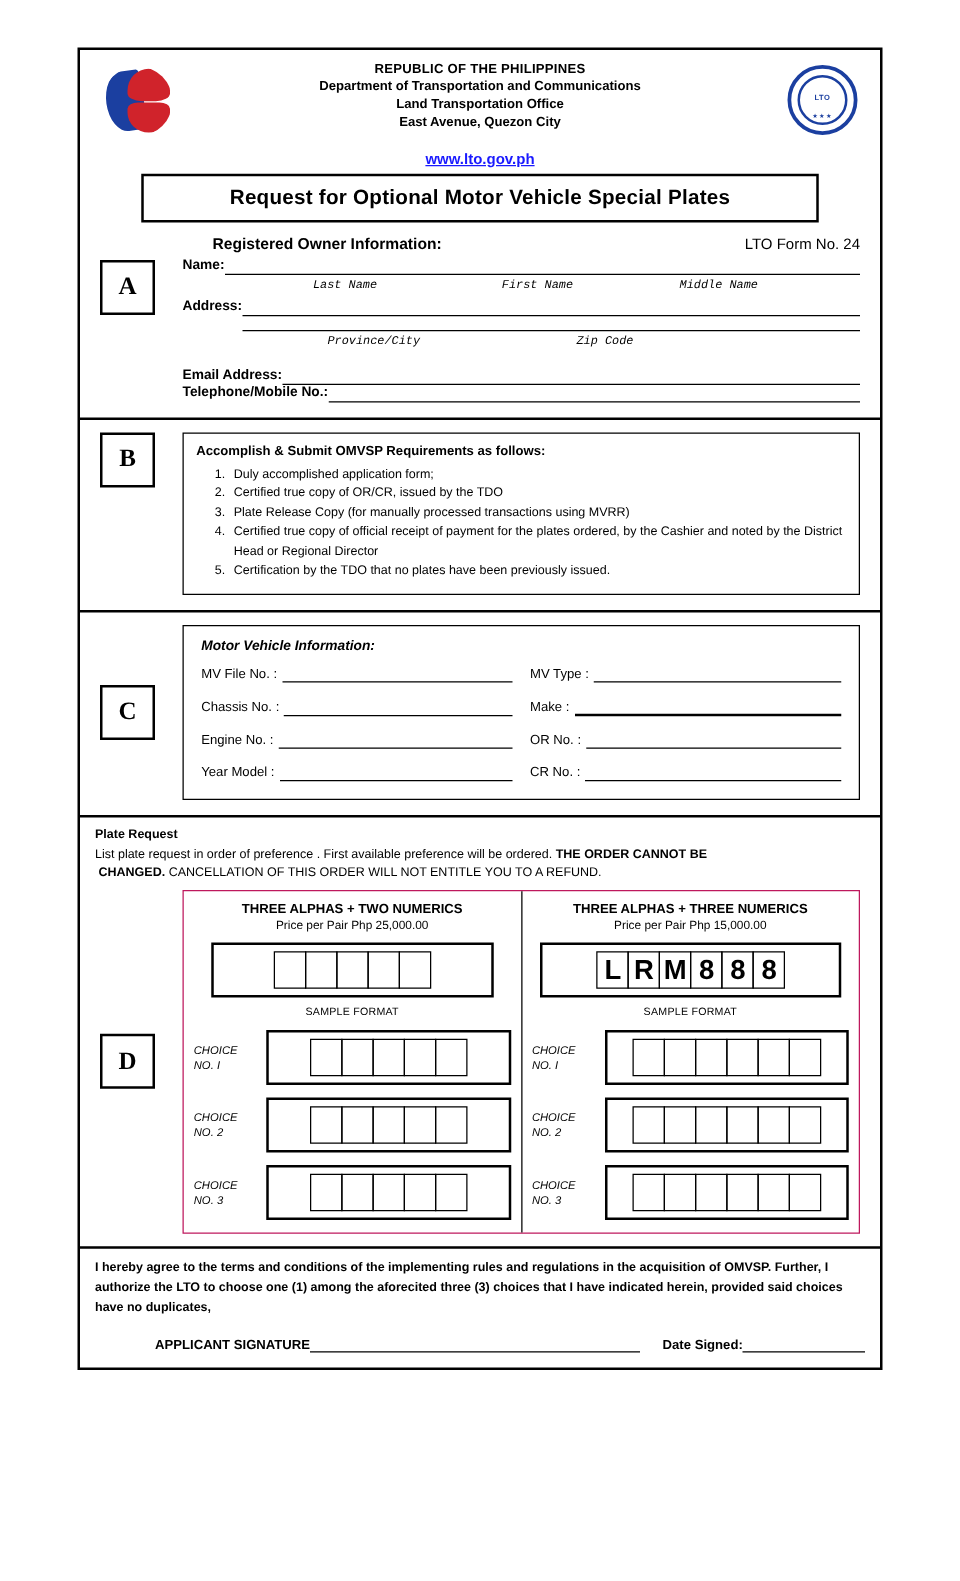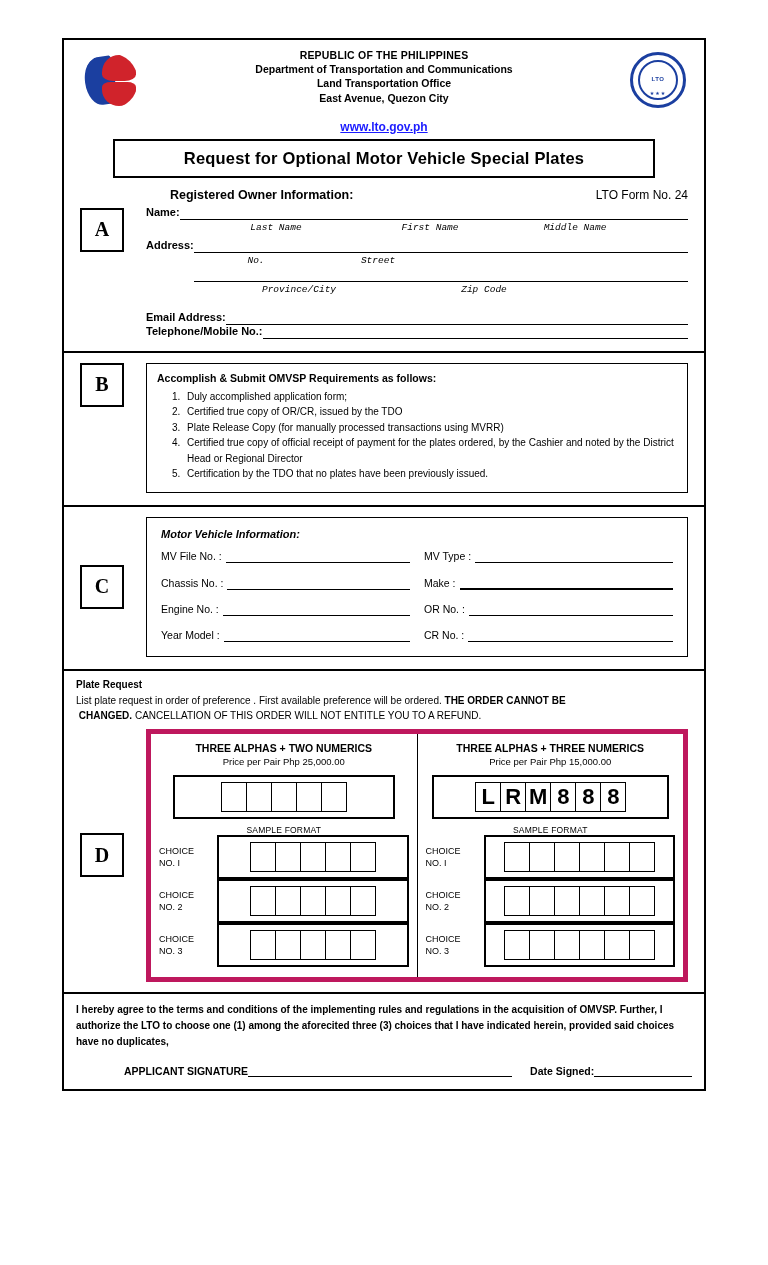--- a/index.html
+++ b/index.html
@@ -286,21 +286,21 @@
     padding: 2px 12px 6px 12px;
   }
   .secD-head .t1 { font-size: 10px; font-weight: bold; }
   .secD-head .t2 { font-size: 10px; margin-top: 3px; line-height: 1.5;}
   .secD-head b { font-weight: bold; }
   .secD-body { display: flex; padding: 0 16px 10px 16px; }
   .secD-letter-col { width: 62px; display: flex; align-items: center; }
   .secD-panels {
     flex: 1;
     display: flex;
-    border: 5px solid #be185d;
+    border: 1px solid #be185d;
     margin-left: 4px;
   }
   .panel {
     flex: 1;
     padding: 8px 8px 10px 8px;
     box-sizing: border-box;
   }
   .panel + .panel { border-left: 1px solid #000; }
   .panel .ptitle {
     text-align: center;
@@ -335,20 +335,22 @@
   }
   .sample-label {
     text-align: center;
     font-size: 8.5px;
     margin-top: 6px;
     letter-spacing: .2px;
   }
   .choice-row {
     display: flex;
     align-items: center;
+    margin-top: 10px;
+    font-style: italic;
   }
   .choice-lab {
     width: 54px;
     font-size: 9px;
     line-height: 1.35;
     text-align: left;
     padding-right: 4px;
   }
   .choice-box {
     flex: 1;
@@ -427,24 +429,20 @@
         </div>
         <div class="sub-row" style="padding-left:46px;">
           <span style="width:168px">Last Name</span>
           <span style="width:140px">First Name</span>
           <span style="width:150px">Middle Name</span>
         </div>
 
         <div class="fld-row">
           <div class="fld-label">Address:</div>
           <div class="fld-line"></div>
-        </div>
-        <div class="sub-row" style="padding-left:58px;">
-          <span style="width:104px">No.</span>
-          <span style="width:140px">Street</span>
         </div>
 
         <div class="fld-row" style="margin-top:-4px;">
           <div class="fld-label" style="visibility:hidden">Address:</div>
           <div class="fld-line"></div>
         </div>
         <div class="sub-row" style="padding-left:58px;">
           <span style="width:190px">Province/City</span>
           <span style="width:180px">Zip Code</span>
         </div>

